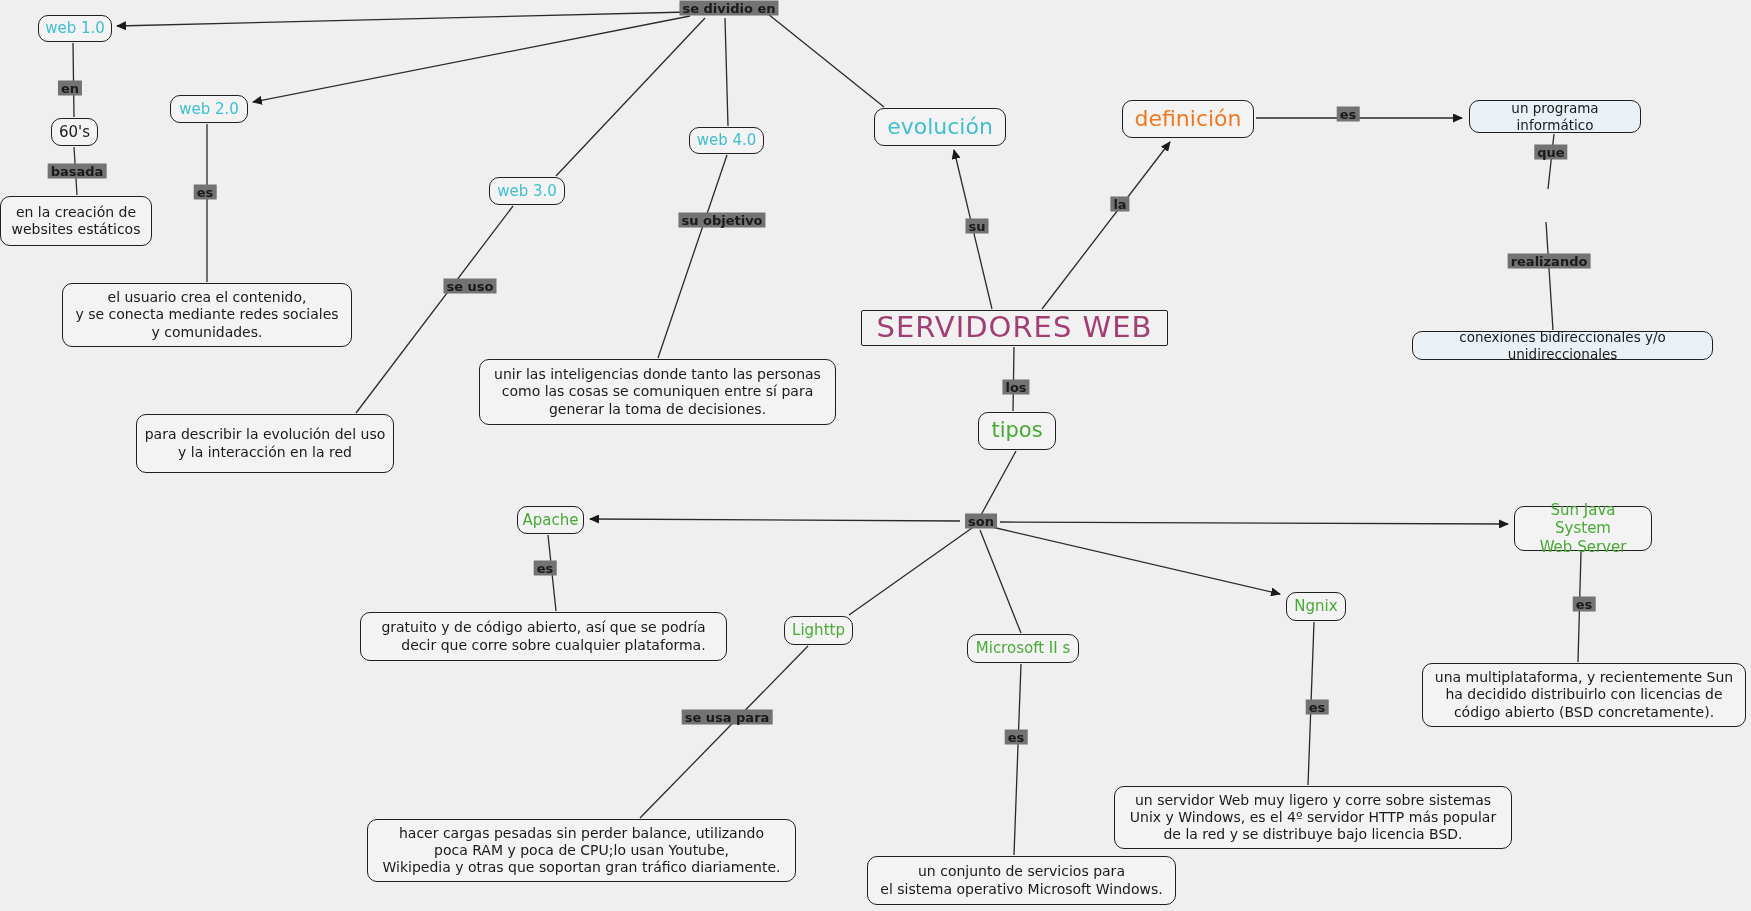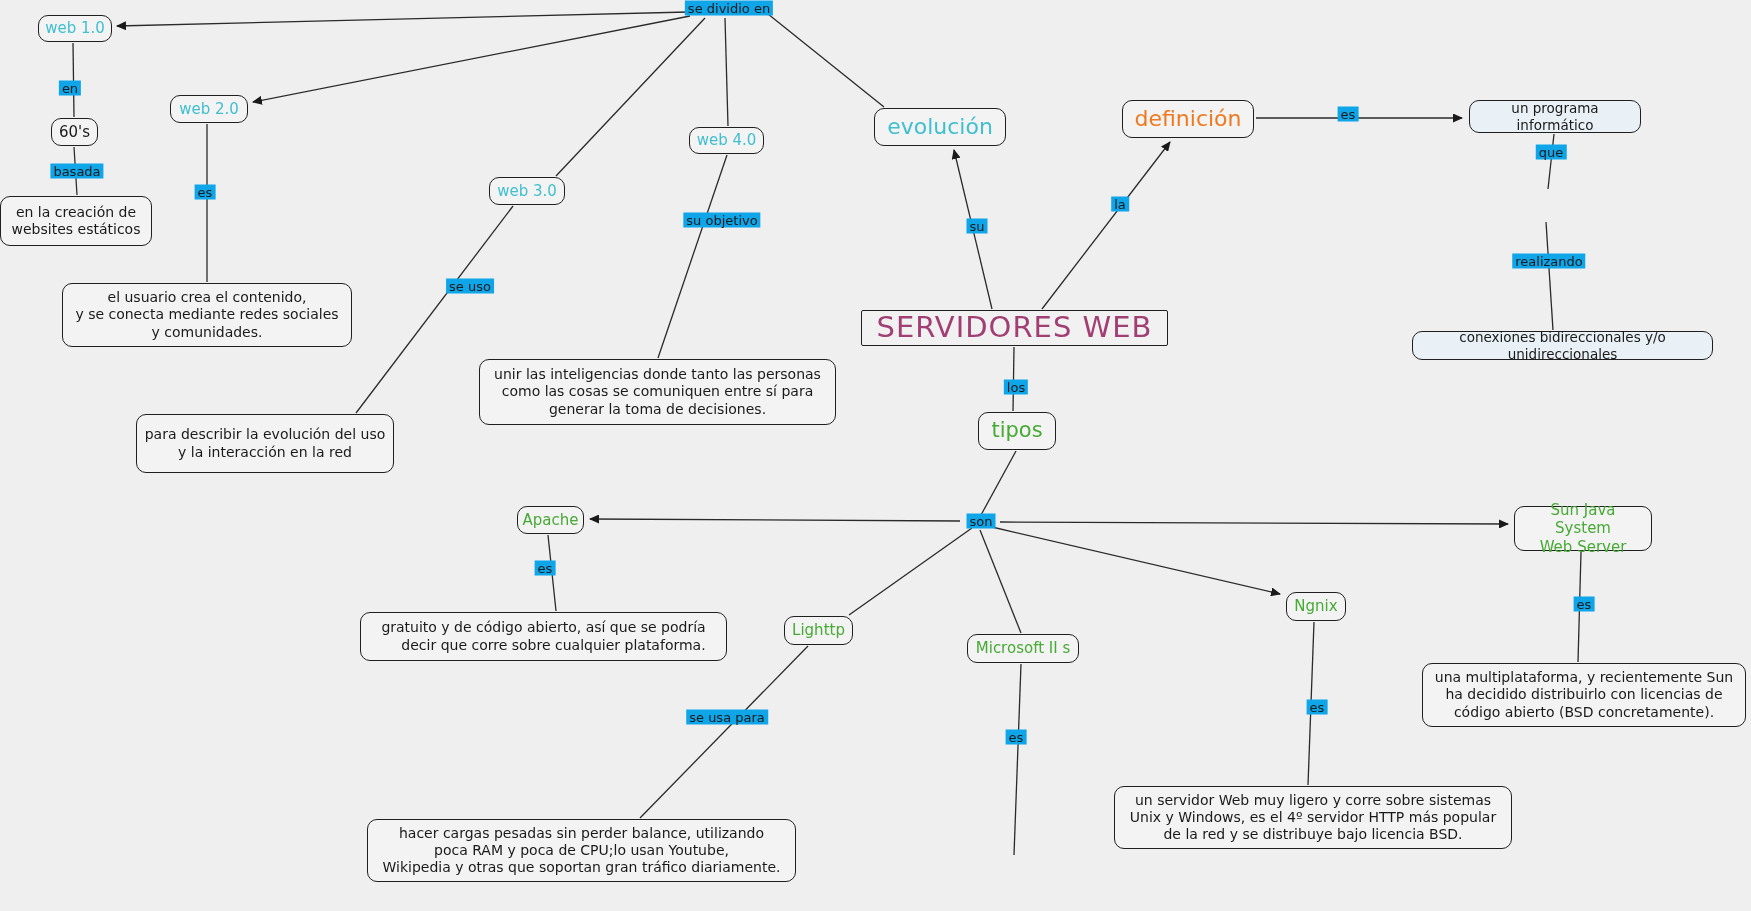--- a/index.html
+++ b/index.html
@@ -19,21 +19,21 @@
   .green{color:#47aa35;}
   .orange{color:#f0791f;}
   .purple{color:#a13f74;}
   .fs13{font-size:13.5px;}
   .fs15{font-size:15px;}
   .fs21{font-size:21px;}
   .fs22{font-size:22px;}
   .fs29{font-size:29px;letter-spacing:1px;}
   .edge-label{
     position:absolute;z-index:3;transform:translate(-50%,-50%);
-    background:#0ea5e9;color:#1a1a1a;font-size:13px;padding:0 3px;white-space:nowrap;
+    background:#737373;color:#1a1a1a;font-size:13px;padding:0 3px;white-space:nowrap;font-weight:bold;
   }
 </style>
 </head>
 <body>
 
 <div class="map">
 
   <svg class="wires" width="1751" height="911" viewBox="0 0 1751 911">
     <defs>
       <marker id="arrow" markerWidth="11" markerHeight="9" refX="9" refY="4.5" orient="auto" markerUnits="userSpaceOnUse">
@@ -114,20 +114,22 @@
 decir que corre sobre cualquier plataforma.</div>
 
   <div class="node green fs15" style="left:784px;top:616px;width:69px;height:29px;">Lighttp</div>
 
   <div class="node" style="left:367px;top:819px;width:429px;height:63px;">hacer cargas pesadas sin perder balance, utilizando
 poca RAM y poca de CPU;lo usan Youtube,
 Wikipedia y otras que soportan gran tráfico diariamente.</div>
 
   <div class="node green fs15" style="left:967px;top:634px;width:112px;height:29px;">Microsoft II s</div>
 
+  <div class="node" style="left:867px;top:856px;width:309px;height:49px;">un conjunto de servicios para
+el sistema operativo Microsoft Windows.</div>
 
   <div class="node green fs15" style="left:1286px;top:592px;width:60px;height:29px;">Ngnix</div>
 
   <div class="node" style="left:1114px;top:786px;width:398px;height:63px;">un servidor Web muy ligero y corre sobre sistemas
 Unix y Windows, es el 4º servidor HTTP más popular
 de la red y  se distribuye bajo licencia BSD.</div>
 
   <div class="node green fs15" style="left:1514px;top:506px;width:138px;height:45px;">Sun Java System
 Web Server</div>
 

